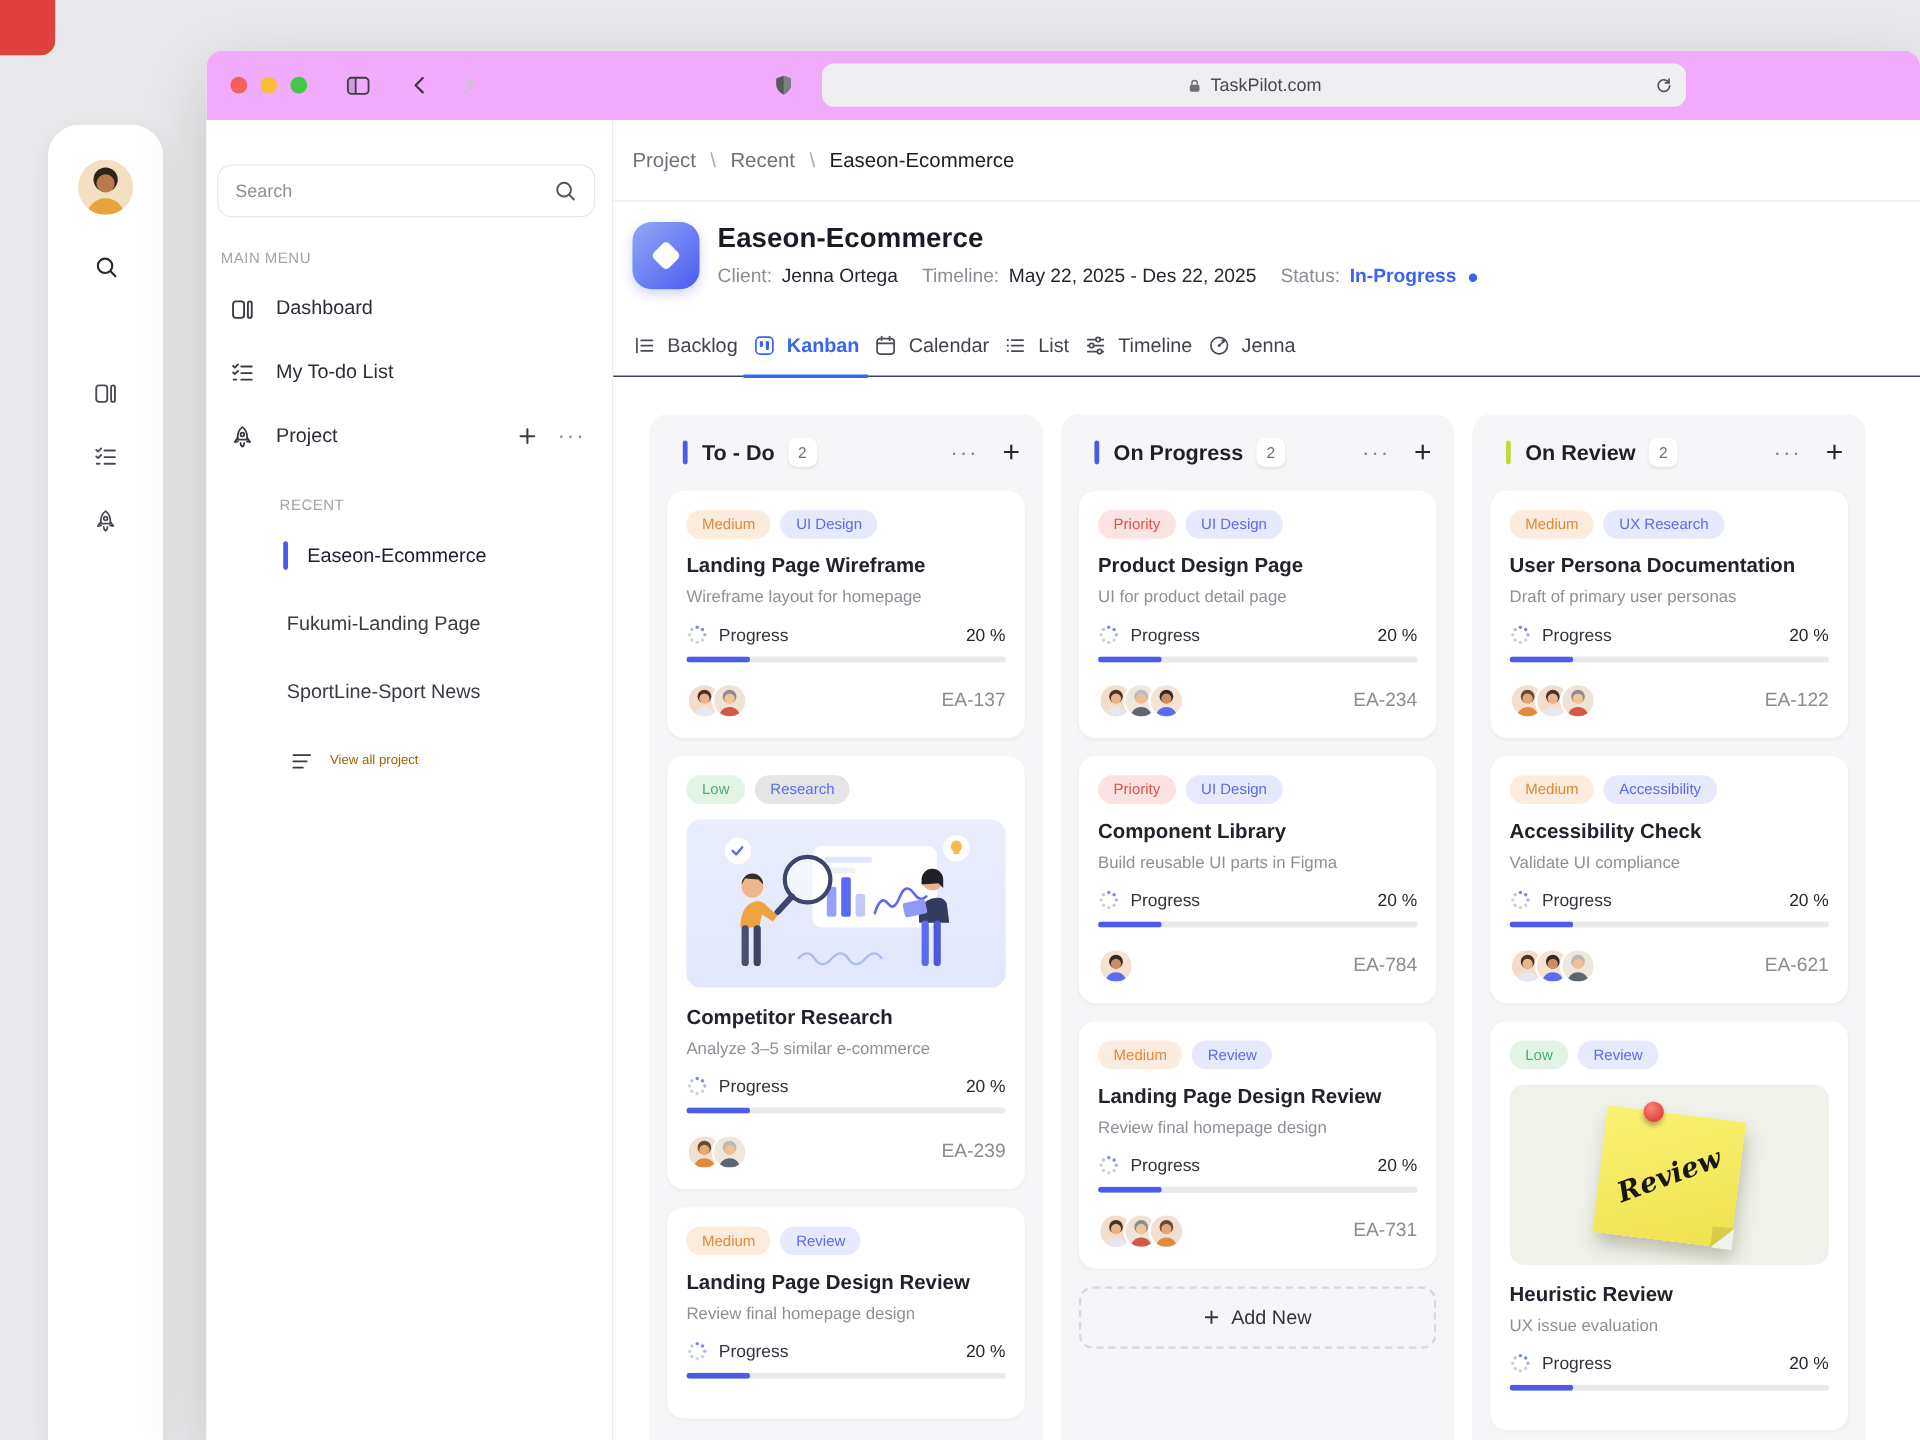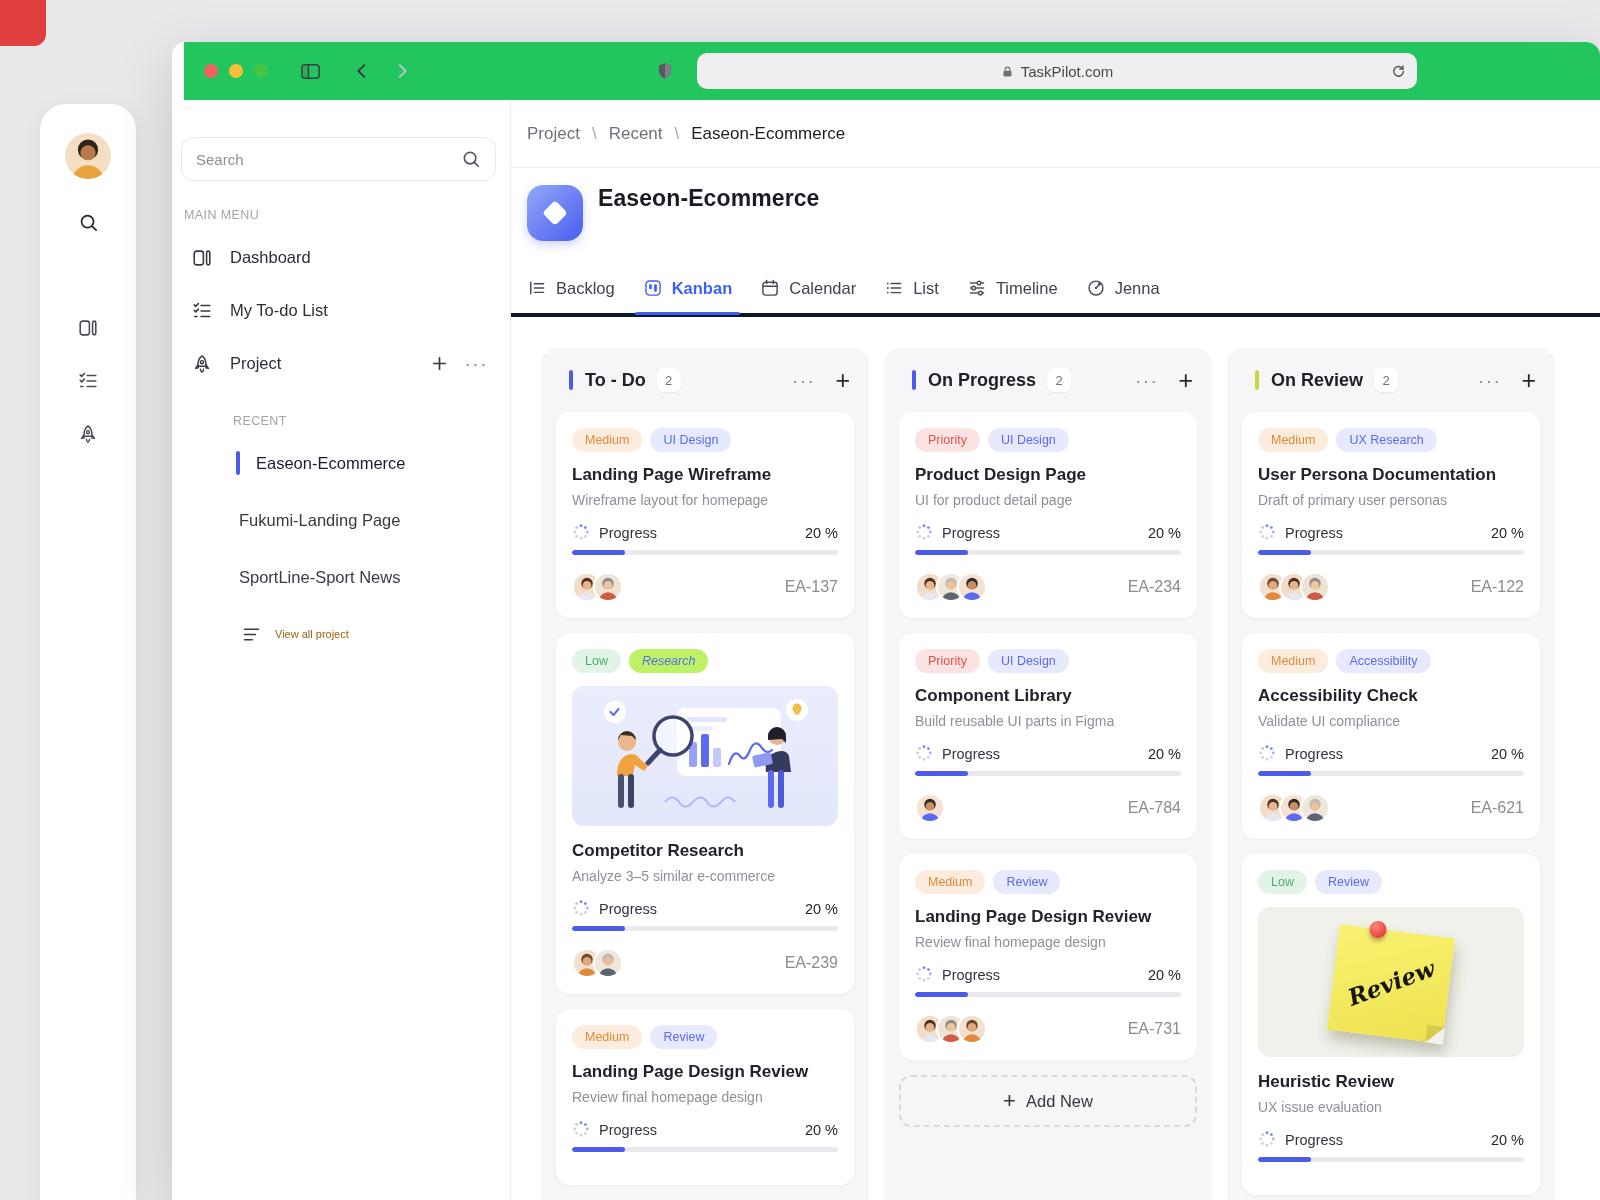--- a/index.html
+++ b/index.html
@@ -16,21 +16,21 @@
     display: flex; flex-direction: column; align-items: center; padding-top: 29px; }
   .mini-rail .rail-avatar { width: 46px; height: 46px; border-radius: 50%; overflow: hidden; display:block; }
   .rail-search { margin-top: 33px; color: #4b4b55; }
   .rail-group { margin-top: 84px; display: flex; flex-direction: column; gap: 31px; align-items: center; color: #4b4b55; }
   .rail-btn { background: none; border: none; cursor: pointer; color: inherit; line-height: 0; }
 
   
   .window { position: absolute; left: 172px; top: 42px; width: 1428px; height: 1158px;
     background: #fff; border-radius: 14px 14px 0 0; box-shadow: 0 18px 60px rgba(0,0,0,.16); overflow: hidden; }
 
-  .chrome { position: relative; height: 58px; background: #22c55e; margin-left: 12px; }
+  .chrome { position: relative; height: 58px; background: #f0abfc; }
   .tl { position: absolute; top: 22px; width: 14px; height: 14px; border-radius: 50%; border: none; cursor: pointer; }
   .tl.close { left: 20px; background: #f4605a; }
   .tl.min   { left: 45px; background: #f9bd36; }
   .tl.zoom  { left: 70px; background: #43c645; }
   .chrome-btn { position: absolute; background: none; border: none; line-height: 0; cursor: pointer; }
   .btn-panels { left: 115px; top: 18px; color: #3e3e42; }
   .btn-back { left: 167px; top: 18px; color: #3a3a3e; }
   .btn-fwd  { left: 207px; top: 18px; color: #c4c4ca; }
   .btn-shield { left: 471px; top: 19px; }
   .urlbar { position: absolute; left: 513px; top: 11px; width: 720px; height: 36px;
@@ -88,21 +88,21 @@
     box-shadow: 0 4px 10px rgba(75,92,236,.25); }
   .diamond { width: 18px; height: 18px; background: #fff; border-radius: 4px; transform: rotate(45deg); display: block; }
   .proj-title { font-size: 23px; font-weight: 600; color: #1b1b25; letter-spacing: .1px; }
   .meta { display: flex; align-items: center; margin-top: 10px; font-size: 16px; }
   .m-label { color: #8d8d95; margin-right: 8px; }
   .m-label.ml { margin-left: 20px; }
   .m-val { color: #26262f; font-weight: 500; }
   .m-val.status { color: var(--accent, #3b63f3); font-weight: 600; }
   .dot { width: 7px; height: 7px; border-radius: 50%; background: var(--accent, #3b63f3); margin-left: 10px; }
 
-  .tabs { display: flex; gap: 28px; padding-left: 16px; margin-top: 37px; border-bottom: 4px solid #0f172a; }
+  .tabs { display: flex; gap: 12px; padding-left: 16px; margin-top: 37px; border-bottom: 1px solid #0f172a; }
   .tab { position: relative; display: flex; align-items: center; gap: 9px; padding-bottom: 15px;
     font-size: 16.5px; color: #42424c; cursor: pointer; }
   .tab .t-ic { line-height: 0; color: #4a4a54; }
   .tab.active { color: var(--accent, #3b63f3); font-weight: 600; }
   .tab.active .t-ic { color: var(--accent, #3b63f3); }
   .tab.active::after { content: ""; position: absolute; left: -8px; right: -8px; bottom: -2px;
     height: 3px; border-radius: 2px; background: var(--accent, #3b63f3); }
 
   
   .board { display: flex; gap: 15px; align-items: flex-start; padding: 31px 45px 0 30px; }
@@ -343,20 +343,29 @@
         <span class="sep">\</span>
         <span class="crumb current">Easeon-Ecommerce</span>
       </div>
 
       <div class="proj-head">
         <div class="proj-icon">
           <span class="diamond"></span>
         </div>
         <div class="proj-info">
           <h1 class="proj-title">Easeon-Ecommerce</h1>
+          <div class="meta">
+            <span class="m-label">Client:</span>
+            <span class="m-val">Jenna Ortega</span>
+            <span class="m-label ml">Timeline:</span>
+            <span class="m-val">May 22, 2025 - Des 22, 2025</span>
+            <span class="m-label ml">Status:</span>
+            <span class="m-val status">In-Progress</span>
+            <span class="dot"></span>
+          </div>
         </div>
       </div>
 
       <div class="tabs">
         <div class="tab">
           <span class="t-ic">
             <svg viewBox="0 0 24 24" width="20" height="20" fill="none" stroke="currentColor" stroke-width="1.7" stroke-linecap="round">
                 <line x1="4.5" y1="5" x2="4.5" y2="19"></line>
                 <line x1="8.8" y1="6.8" x2="20" y2="6.8"></line>
                 <line x1="8.8" y1="12" x2="20" y2="12"></line>
@@ -472,21 +481,21 @@
                       <circle cx="20" cy="17.2" r="6.6" fill="#f0c59a"></circle>
                       <path d="M6 42 a14 14 0 0 1 28 0 Z" fill="#cf5b47"></path>
                     </svg></span>
                 </div>
                 <span class="card-id">EA-137</span>
               </div>
             </article>
             <article class="card">
               <div class="tags">
                 <span class="tag" style="background: rgb(226, 244, 230); color: rgb(74, 174, 110);">Low</span>
-                <span class="tag" style="background: #bef264; color: rgb(91, 106, 240); font-style: italic;">Research</span>
+                <span class="tag" style="background: #e5e5e5; color: rgb(91, 106, 240);">Research</span>
               </div>
               <div class="illus research">
                 <svg viewBox="0 0 248 140">
                   <circle cx="34" cy="26" r="11" fill="#fff"></circle>
                   <path d="M29.5 26l3 3 5-6" stroke="#5b6af0" stroke-width="2" fill="none" stroke-linecap="round" stroke-linejoin="round"></path>
                   <circle cx="216" cy="24" r="11" fill="#fff"></circle>
                   <path d="M216 17.5a5 5 0 0 1 2.4 9.1v2h-4.8v-2a5 5 0 0 1 2.4-9.1Z" fill="#f2bd4a"></path>
                   <rect x="96" y="22" width="104" height="68" rx="8" fill="#fff"></rect>
                   <rect x="106" y="31" width="40" height="5" rx="2.5" fill="#e2e6fb"></rect>
                   <rect x="106" y="40" width="26" height="5" rx="2.5" fill="#eceffc"></rect>

